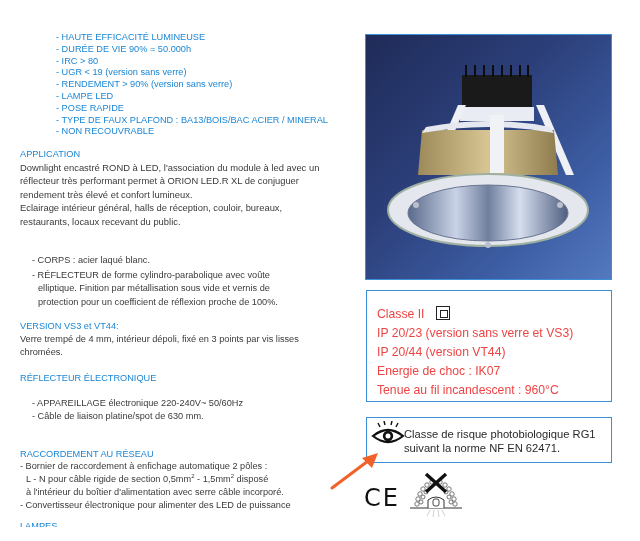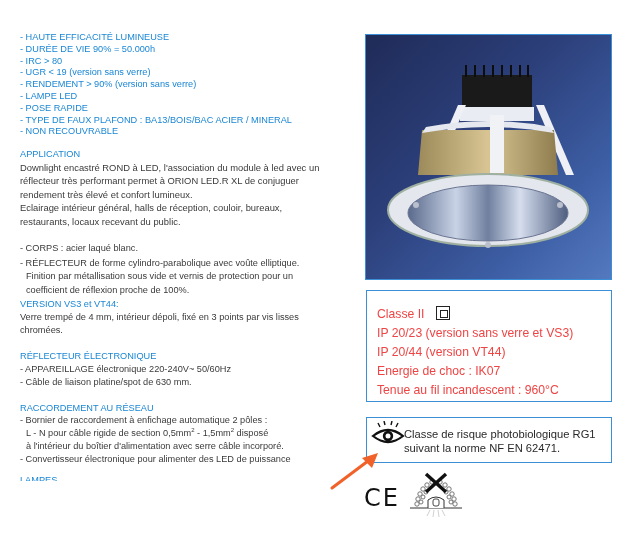--- a/index.html
+++ b/index.html
@@ -1,24 +1,24 @@
 <!DOCTYPE html>
 <html><head>
   <meta charset="utf-8">
   <style>
     html, body { margin: 0; padding: 0; background: #ffffff; }
     body { width: 640px; height: 541px; position: relative; overflow: hidden;
            font-family: "Liberation Sans", sans-serif; color: #3a3a3a; }
     .left { position: absolute; left: 20px; top: 32px; width: 300px; font-size: 9.2px; line-height: 11.8px; }
     .feat { color: #1a86d4; margin: 0; padding: 0; list-style: none; }
-    .feat li { white-space: nowrap; }
+    .feat li { white-space: nowrap; margin-left: 36px; }
     .h { color: #1a86d4; margin: 0; white-space: nowrap; }
     .p { margin: 0; color: #3a3a3a; }
     .indent { padding-left: 6px; }
-    .ul { list-style: none; margin: 0; padding: 0; color: #3a3a3a; }
+    .ul { list-style: none; margin: 12px; padding: 0; color: #3a3a3a; }
     .ul li { margin: 0 0 2px 0; }
     .hang { padding-left: 6px; text-indent: -6px; }
     sup { font-size: 6px; line-height: 0; }
     .photo { position: absolute; left: 365px; top: 34px; width: 247px; height: 246px;
              border: 1px solid #3a8fd6; box-sizing: border-box; overflow: hidden;
              background: linear-gradient(135deg, #1f2b58 0%, #2c3f7a 40%, #3d5ea4 75%, #5479bf 100%); }
     .spec { position: absolute; left: 366px; top: 290px; width: 246px; height: 112px;
             border: 1.5px solid #3a8fd6; box-sizing: border-box; padding: 14px 0 0 10px;
             font-size: 12.2px; line-height: 19px; color: #ef4444; }
     .spec div { white-space: nowrap; }

